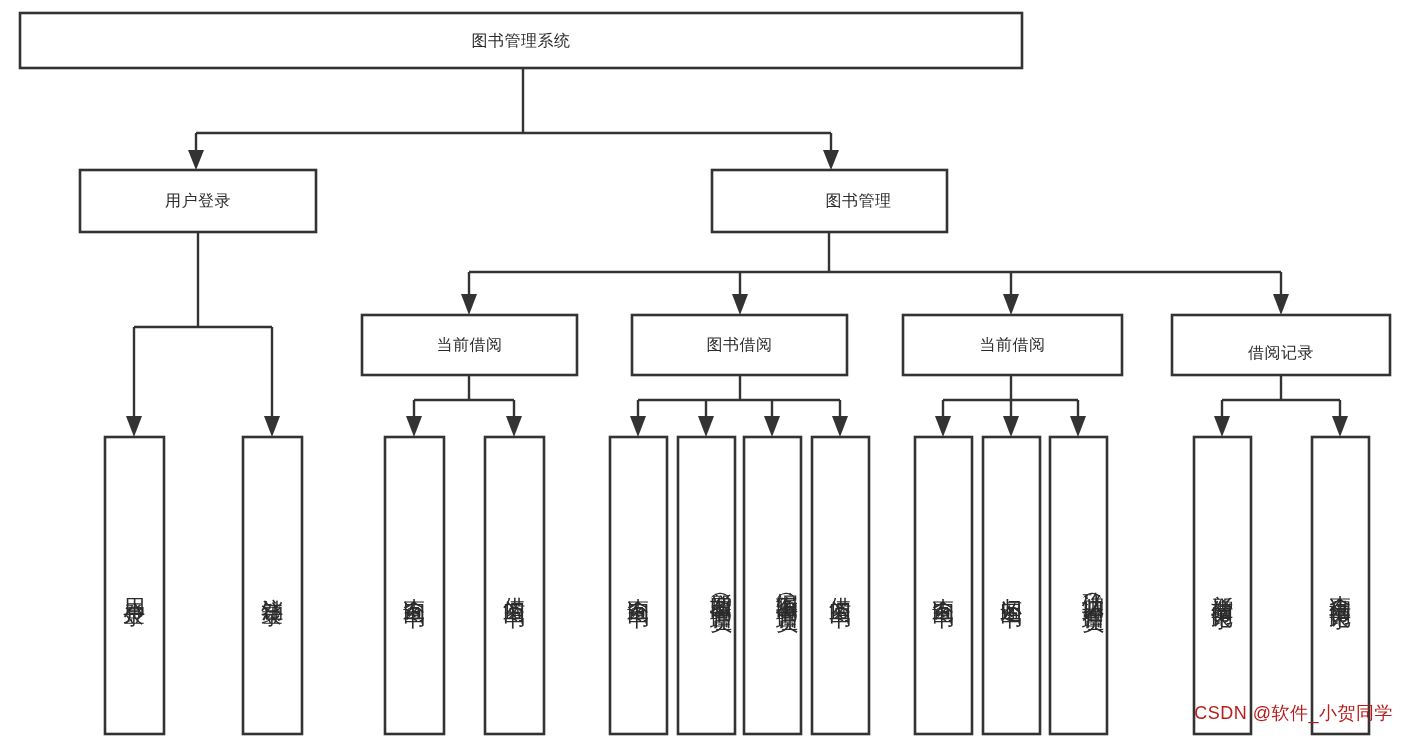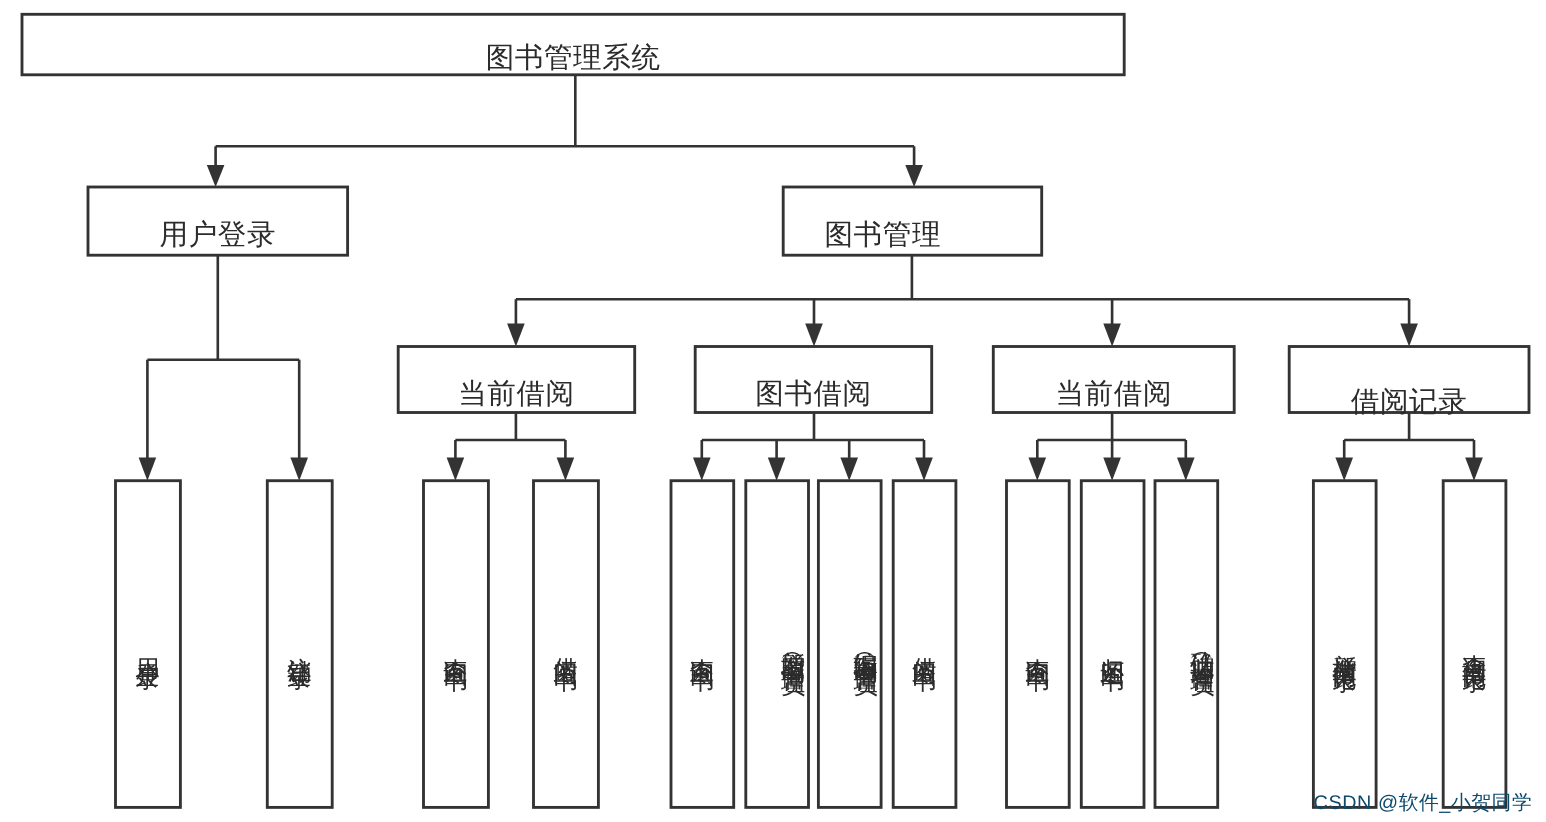--- a/index.html
+++ b/index.html
@@ -47,23 +47,22 @@
     display: flex;
     align-items: center;
     justify-content: center;
     color: #2b2b2b;
     font-family: "Liberation Sans", sans-serif;
     letter-spacing: 0.5px;
     pointer-events: none;
     white-space: pre;
   }
   .node-label.horiz {
-    font-size: 26px;
+    font-size: 16px;
     line-height: 1.1;
-    margin-top: 12px;
   }
   .node-label.vert {
     writing-mode: vertical-rl;
     text-orientation: upright;
     font-size: 22px;
     line-height: 1.25;
     letter-spacing: 3px;
     align-items: flex-start;
     justify-content: center;
     padding-top: 4px;
@@ -72,23 +71,23 @@
   .node-label.vert-top {
     align-items: flex-start;
   }
   .node-label.vert-mid {
     align-items: center;
     padding-top: 0;
   }
   #watermark {
     position: absolute;
     right: 12px;
-    bottom: 6px;
+    bottom: 22px;
     font-size: 18px;
-    color: #0c4a6e;
+    color: #b91c1c;
     font-family: "Liberation Sans", sans-serif;
     letter-spacing: 0.5px;
     white-space: nowrap;
   }
 </style>
 </head>
 <body>
 
 <div id="diagram-root">
 
@@ -180,21 +179,21 @@
 
     <rect class="node-rect" x="1194" y="437" width="57" height="297"></rect>
     <rect class="node-rect" x="1312" y="437" width="57" height="297"></rect>
 
   </svg>
 
   <div class="node-label horiz" style="left:20px; top:13px; width:1002px; height:55px;">图书管理系统</div>
 
   <div class="node-label horiz" style="left:80px; top:170px; width:236px; height:62px;">用户登录</div>
 
-  <div class="node-label horiz" style="left:685px; top:170px; width:235px; height:62px;text-align:right;">图书管理</div>
+  <div class="node-label horiz" style="left:741px; top:170px; width:235px; height:62px;text-align:right;">图书管理</div>
 
   <div class="node-label horiz" style="left:362px; top:315px; width:215px; height:60px;">当前借阅</div>
 
   <div class="node-label horiz" style="left:632px; top:315px; width:215px; height:60px;">图书借阅</div>
 
   <div class="node-label horiz" style="left:903px; top:315px; width:219px; height:60px;">当前借阅</div>
 
   <div class="node-label horiz" style="left:1172px; top:315px; width:218px; height:76px;">借阅记录</div>
 
   <div class="node-label vert vert-mid" style="left:105px; top:437px; width:59px; height:297px;">用户登录</div>

